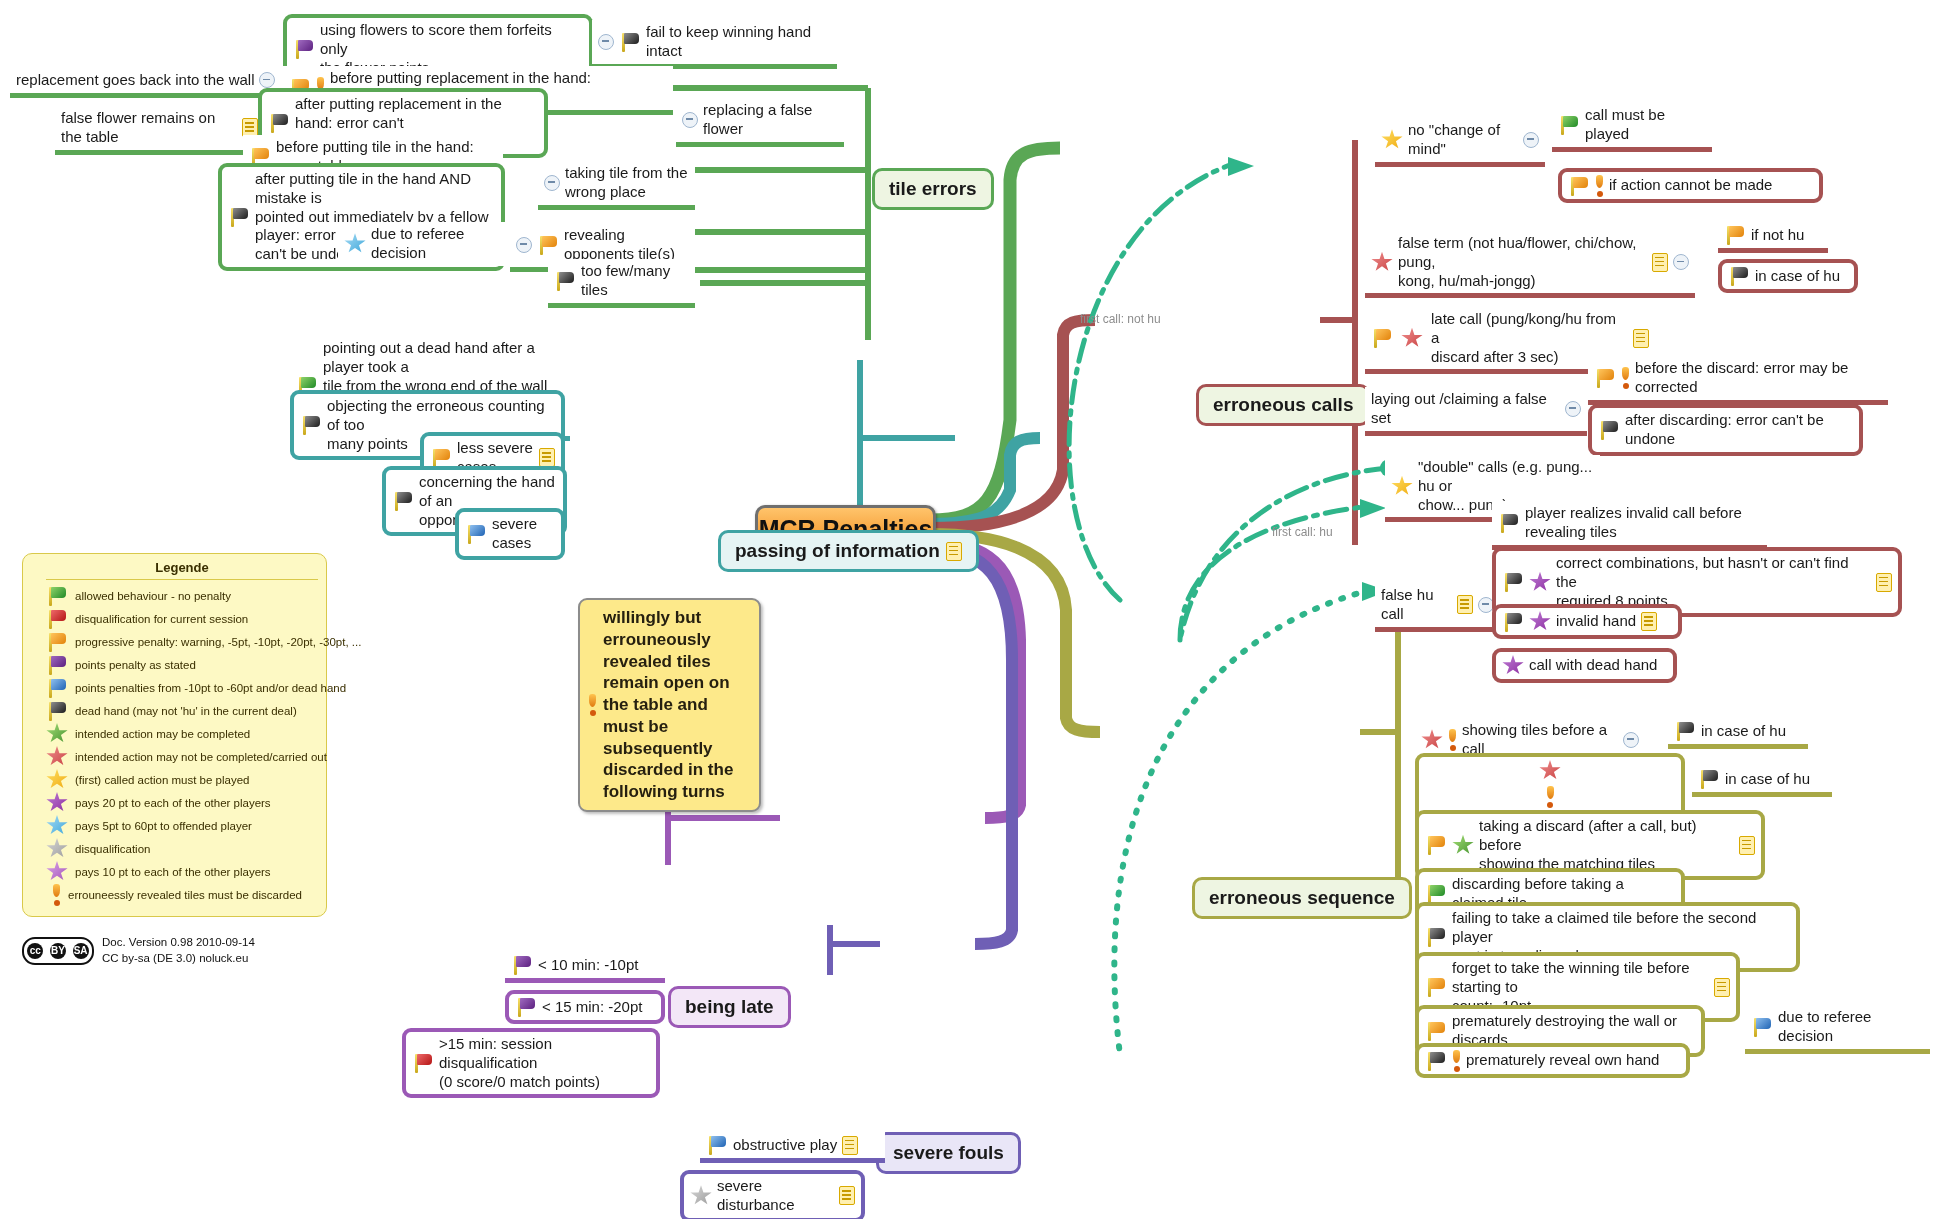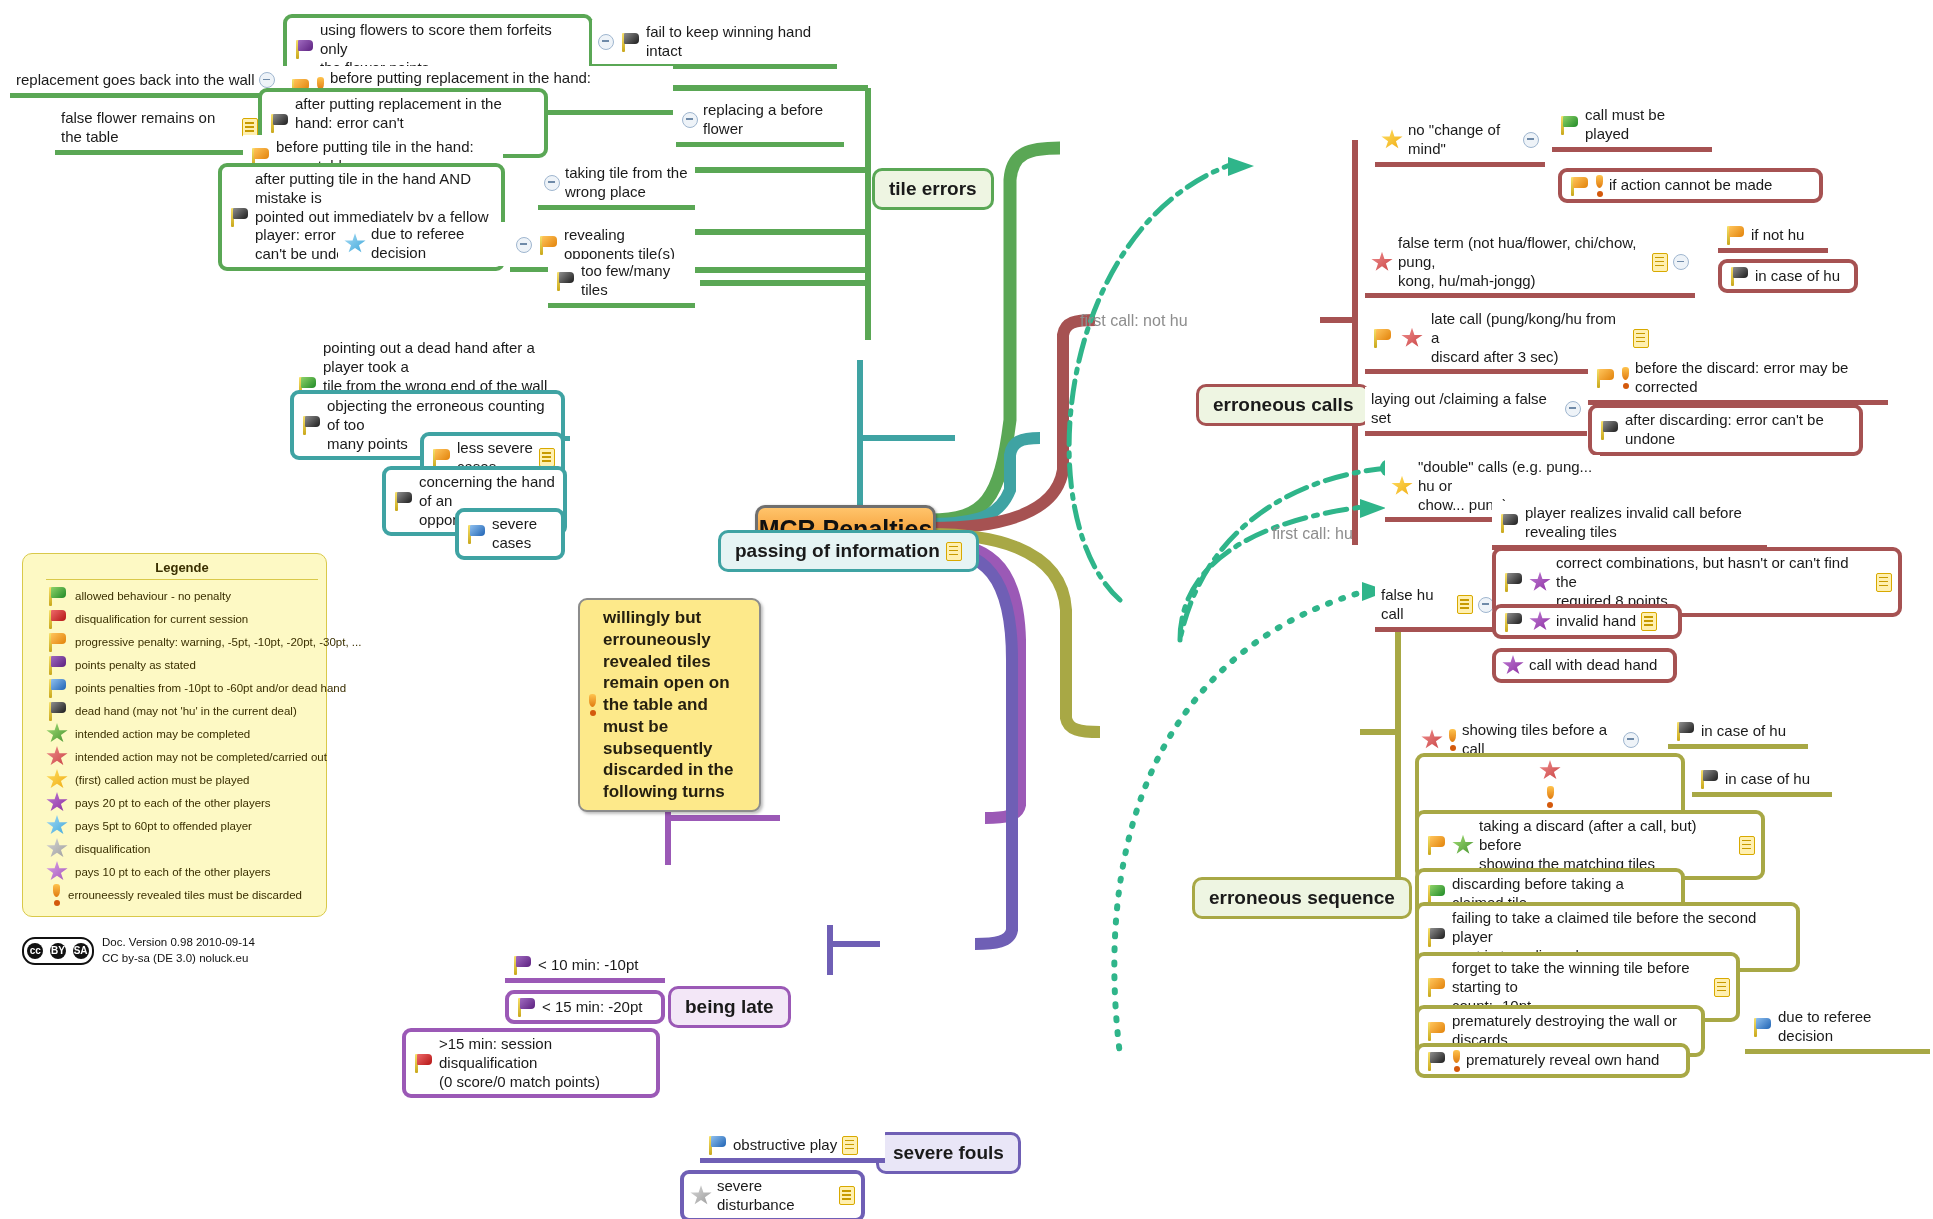--- a/index.html
+++ b/index.html
@@ -105,21 +105,21 @@
 
   
   #footer{position:absolute;left:22px;top:935px;display:flex;align-items:center;gap:8px;}
   #ccbadge{width:68px;height:24px;border:2px solid #111;border-radius:13px;
      display:flex;align-items:center;justify-content:space-around;background:#fff;}
   #ccbadge span{width:16px;height:16px;border-radius:50%;background:#111;color:#fff;
      font-size:10px;display:flex;align-items:center;justify-content:center;font-weight:bold;}
   #footer .ftxt{font-size:11.5px;line-height:1.35;color:#111;}
 
   
-  .rel{position:absolute;font-size:16px;color:#8d8d8d;}
+  .rel{position:absolute;font-size:12px;color:#8d8d8d;}
 
   svg.overlay{position:absolute;left:0;top:0;width:1933px;height:1219px;
               pointer-events:none;}
 </style>
 </head>
 <body>
 
 <svg class="overlay">
 
   <path d="M930 520 C985 520 1000 500 1010 420 L1010 180 C1012 152 1030 148 1060 148" stroke="#5aa755" stroke-width="13" fill="none"></path>
@@ -185,21 +185,21 @@
 </div>
 <div class="branch purple" style="left:668px;top:986px;">
   <span>being late</span>
 </div>
 <div class="branch violet" style="left:876px;top:1132px;">
   <span>severe fouls</span>
 </div>
 
 <div class="node ul-green" style="left:676px;top:98px;width:168px;">
   <span class="collapse ico"></span>
-  <span class="txt">replacing a before flower</span>
+  <span class="txt">replacing a false flower</span>
 </div>
 
 <div class="node boxed bx-green" style="left:283px;top:14px;width:310px;">
   <span class="ico flag f-purple">
       <i></i>
       <b></b>
     </span>
   <span class="txt">using flowers to score them forfeits only
 the flower points</span>
 </div>

